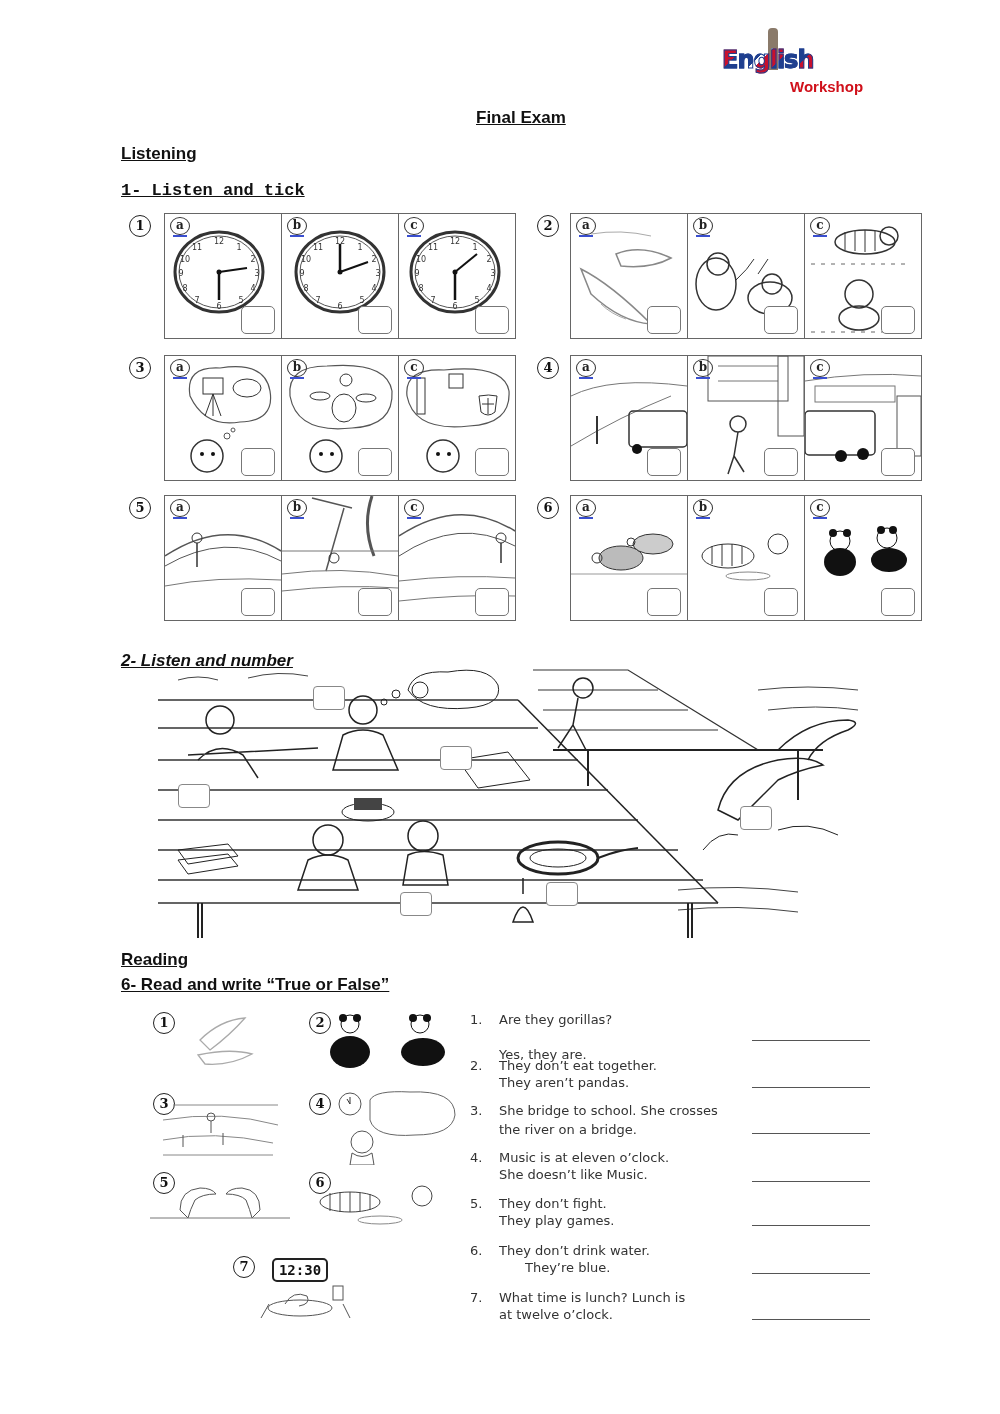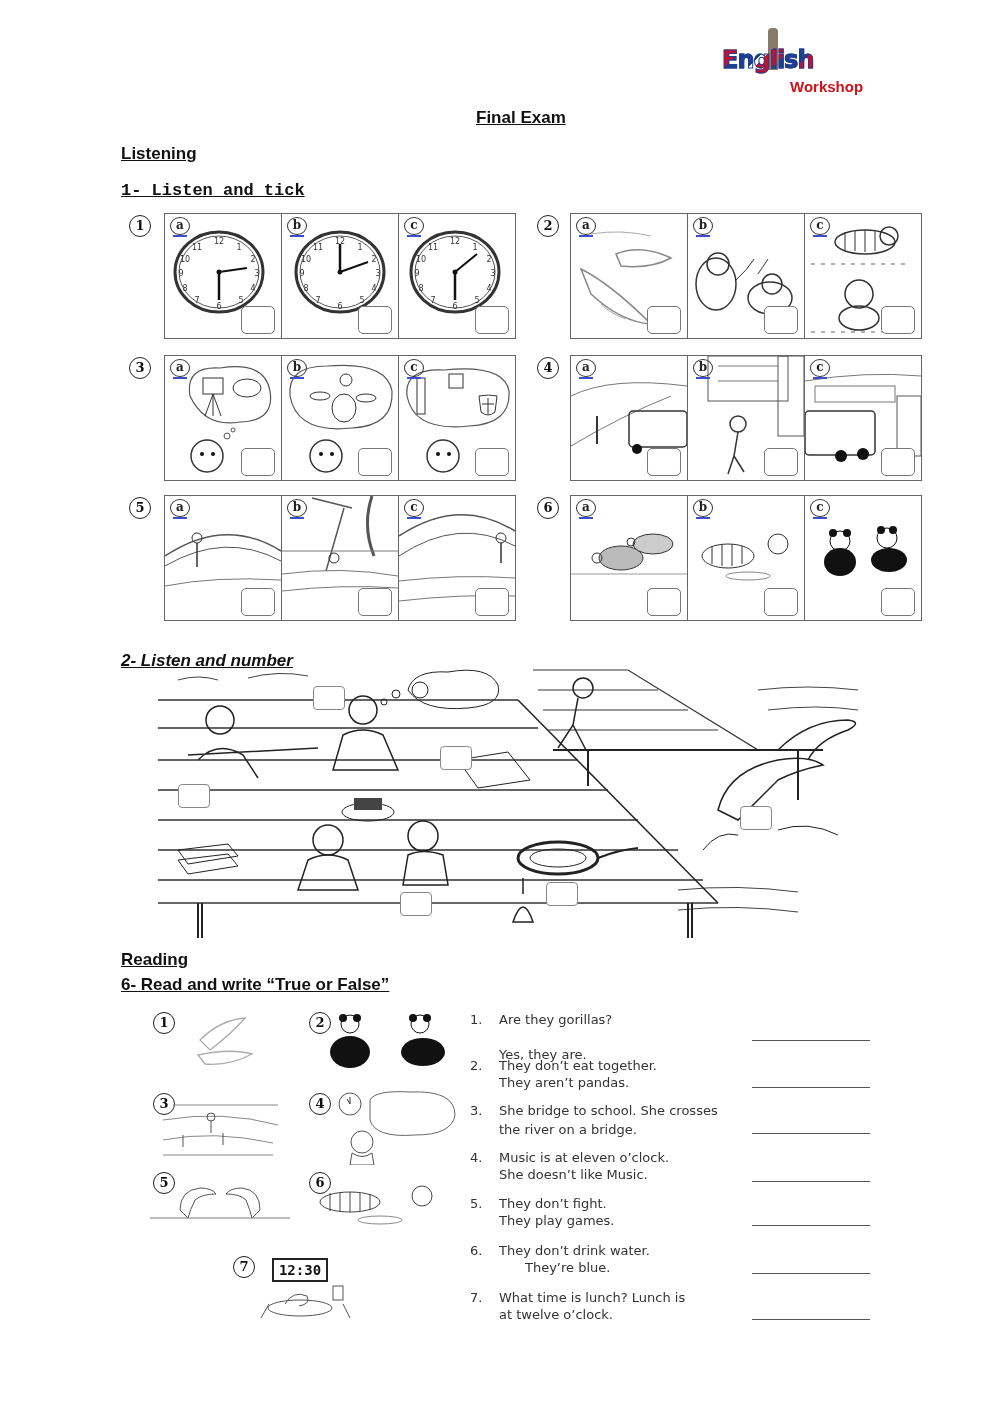--- a/index.html
+++ b/index.html
@@ -416,21 +416,21 @@
   <path d="M0 38 H140" stroke="#777"></path>
 </svg>
 <div class="abs qnum" style="left:309px;top:1172px;">6</div>
 <svg class="rpic" style="left:310px;top:1180px;" width="140" height="50" viewBox="0 0 140 50">
   <ellipse cx="40" cy="22" rx="30" ry="10" fill="none" stroke="#444"></ellipse>
   <path d="M20 13 v18 M30 12 v20 M40 12 v20 M50 13 v18 M60 14 v16" stroke="#444"></path>
   <circle cx="112" cy="16" r="10" fill="none" stroke="#444"></circle>
   <ellipse cx="70" cy="40" rx="22" ry="4" fill="none" stroke="#888"></ellipse>
 </svg>
 <div class="abs qnum" style="left:233px;top:1256px;">7</div>
-<div class="abs" style="left:272px;top:1258px;width:52px;height:20px;border:2px solid #222;border-radius:0;font-family:'DejaVu Sans Mono',monospace;font-weight:bold;font-size:14px;text-align:center;line-height:20px;">12:30</div>
+<div class="abs" style="left:272px;top:1258px;width:52px;height:20px;border:2px solid #222;border-radius:5px;font-family:'DejaVu Sans Mono',monospace;font-weight:bold;font-size:14px;text-align:center;line-height:20px;">12:30</div>
 <svg class="rpic" style="left:255px;top:1280px;" width="100" height="40" viewBox="0 0 100 40">
   <ellipse cx="45" cy="28" rx="32" ry="8" fill="none" stroke="#555"></ellipse>
   <path d="M30 24 Q38 10 52 16 Q56 24 44 26" fill="none" stroke="#555"></path>
   <rect x="78" y="6" width="10" height="14" fill="none" stroke="#555"></rect>
   <path d="M6 38 L14 24 M88 24 L95 38" stroke="#555"></path>
 </svg>
 
 <div class="rq" style="top:1011px;">
   <span class="n">1.</span>
   <span class="t">Are they gorillas?</span>

